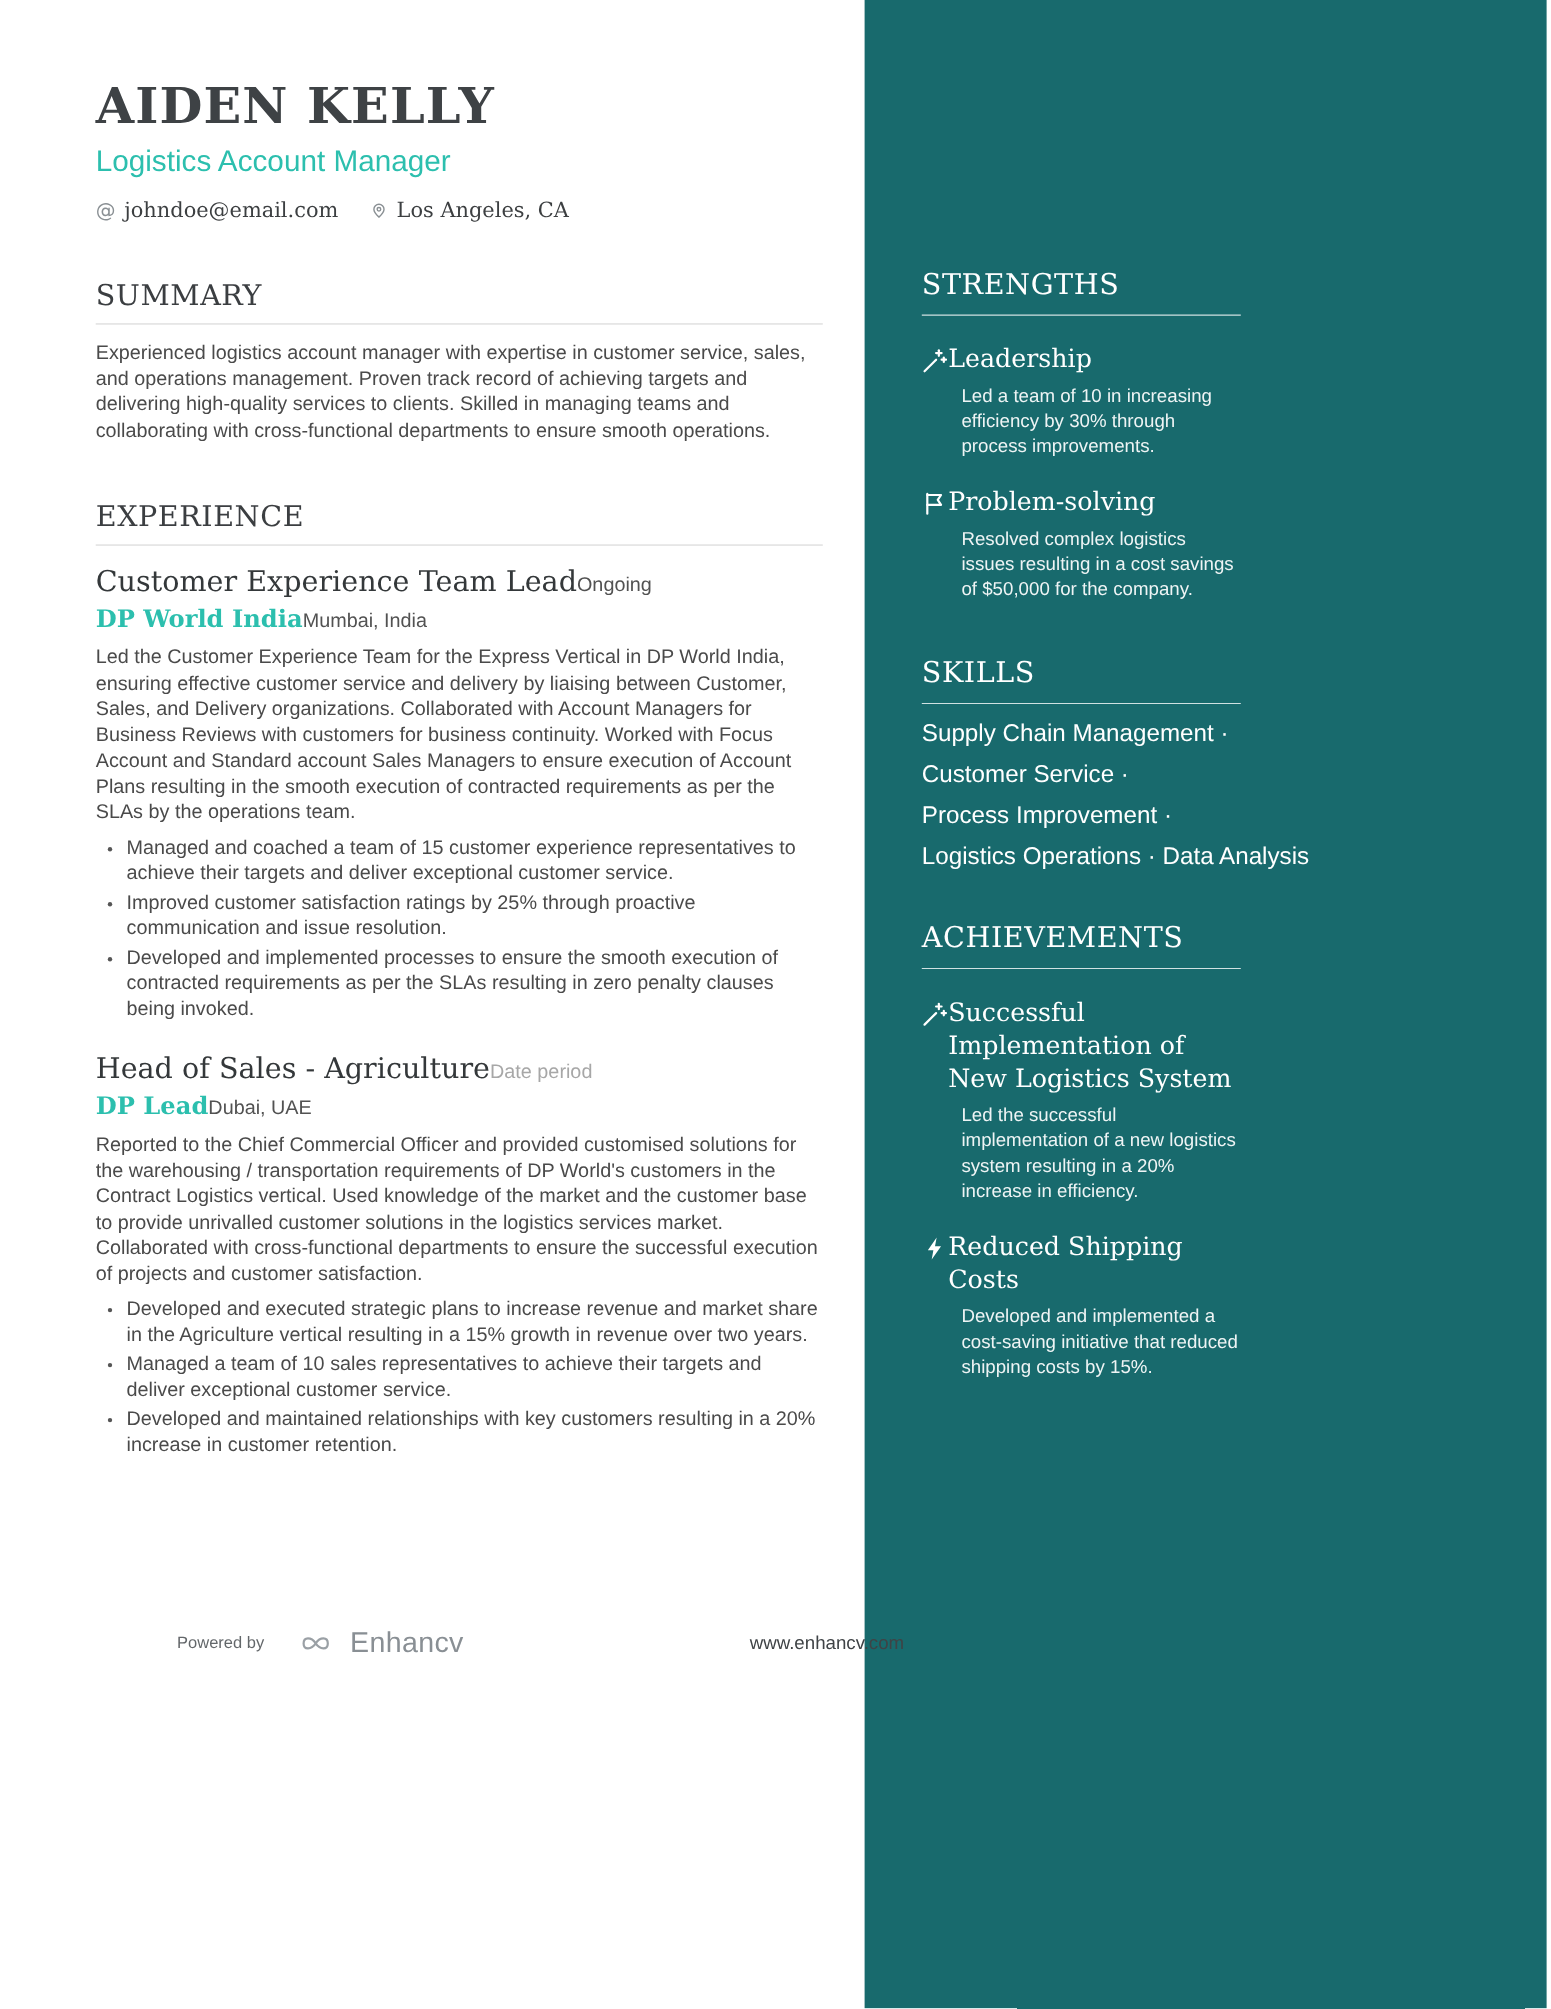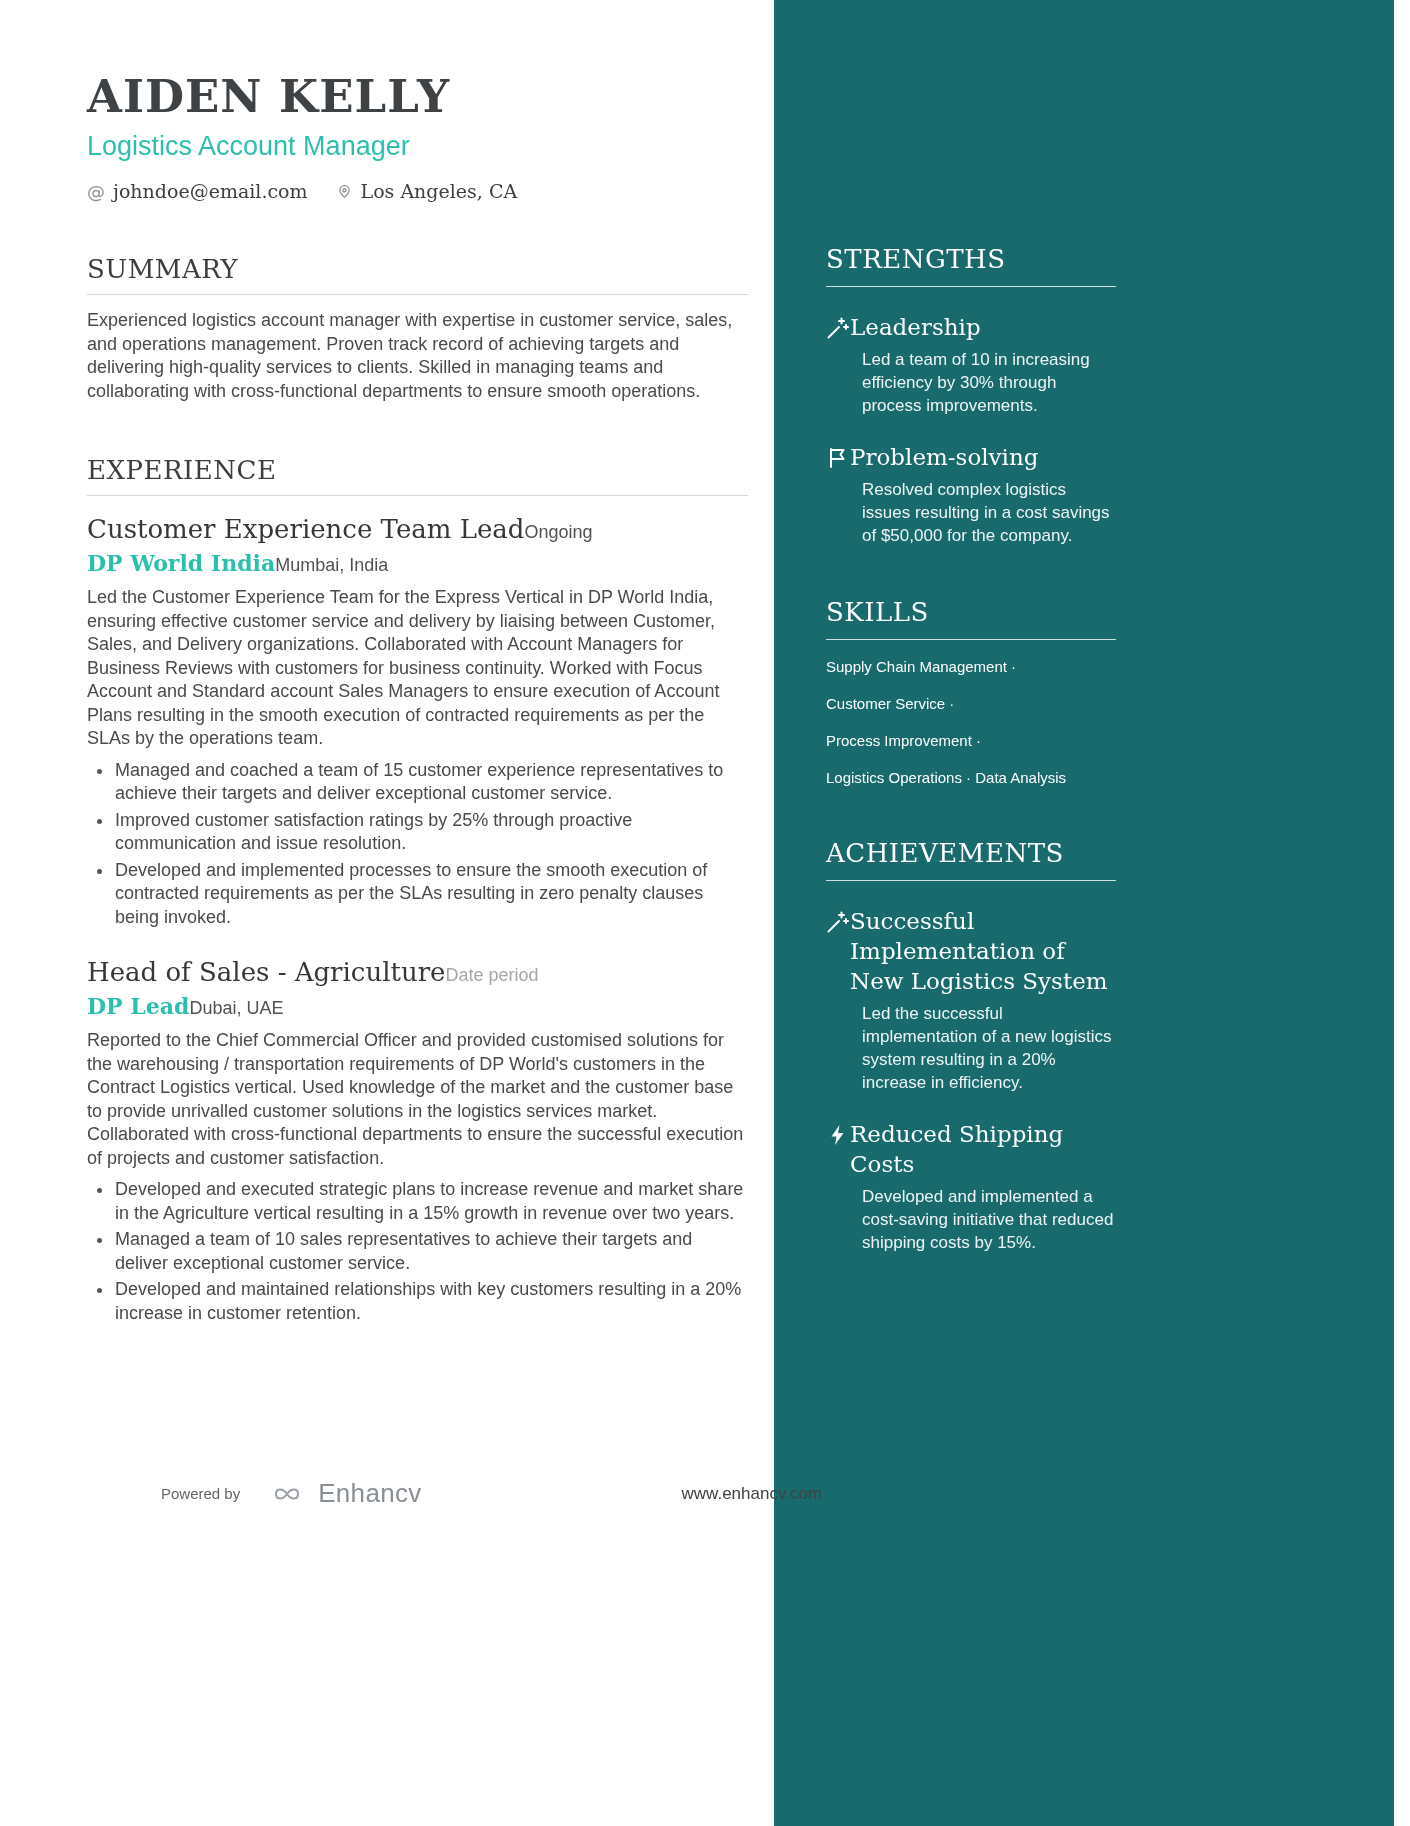--- a/index.html
+++ b/index.html
@@ -10,21 +10,21 @@
     position: relative;
     width: 1410px;
     height: 1826px;
     background: #ffffff;
     overflow: hidden;
   }
 
   
   .sidebar {
     position: absolute;
-    top: 0; right: 16px;
+    top: 0; right: 4px;
     width: 620px; height: 100%;
     background: var(--sidebar_bg, #186a6d);
   }
   .sidebar-inner {
     margin: 244px 0 0 52px;
     width: 290px;
     color: #ffffff;
   }
   .sb-heading {
     font-family: "DejaVu Serif", serif;
@@ -49,21 +49,21 @@
     color: #ffffff;
   }
   .sb-item-text {
     margin: 6px 0 0 36px;
     font-size: 17px;
     line-height: 23px;
     color: rgba(255,255,255,.93);
   }
 
   .skill-line {
-    font-size: 15px;
+    font-size: 22px;
     line-height: 21px;
     margin-top: 16px;
     white-space: nowrap;
     color: #ffffff;
   }
 
   
   .main {
     position: absolute;
     left: 87px; top: 0;

